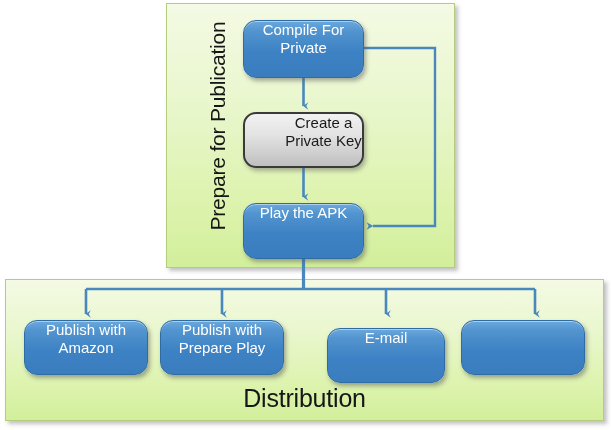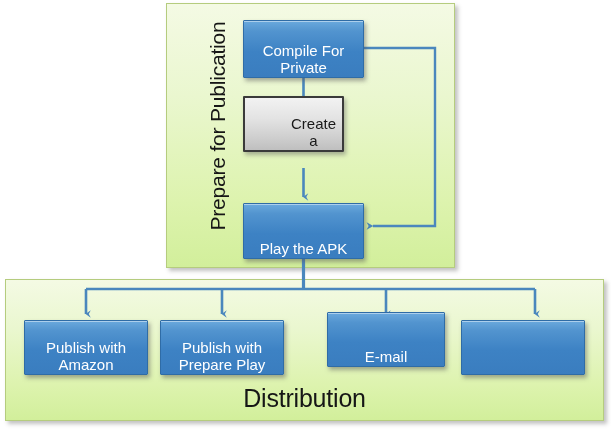--- a/index.html
+++ b/index.html
@@ -61,24 +61,24 @@
     font-size: 25px;
     color: #161616;
     letter-spacing: -0.2px;
   }
 
   
   .node {
     position: absolute;
     box-sizing: border-box;
     display: flex;
-    align-items: flex-end;
+    align-items: flex-start;
     justify-content: center;
     text-align: center;
-    border-radius: 1px;
+    border-radius: 13px;
     line-height: 1.18;
     z-index: 6;
   }
   .node-blue {
     background: linear-gradient(180deg, #6aa9dd 0%, #5294cf 18%, #3d82c4 55%, #3a7dbf 100%);
     border: 1px solid #2f6ca6;
     color: #ffffff;
     font-size: 15px;
     box-shadow: 2px 3px 4px rgba(90,90,90,0.5),
                 inset 0 1px 0 rgba(255,255,255,0.45);
@@ -86,27 +86,27 @@
   .node-gray {
     background: linear-gradient(180deg, #f2f2f2 0%, #e3e3e3 40%, #cfcfcf 75%, #bfbfbf 100%);
     border: 2px solid #3a3a3a;
     color: #1a1a1a;
     font-size: 15px;
     box-shadow: 2px 3px 4px rgba(90,90,90,0.45);
   }
 
   
   #node-compile  { left: 243px; top: 20px;  width: 121px; height: 58px; }
-  #node-key      { left: 243px; top: 96px; width: 101px; height: 56px; padding-left: 40px; }
+  #node-key      { left: 243px; top: 112px; width: 121px; height: 56px; padding-left: 40px; }
   #node-sign     { left: 243px; top: 203px; width: 121px; height: 56px; }
 
   
   #node-amazon   { left: 24px;  top: 320px; width: 124px; height: 55px; }
   #node-google   { left: 160px; top: 320px; width: 124px; height: 55px; }
-  #node-email    { left: 327px; top: 312px; width: 118px; height: 55px; }
+  #node-email    { left: 327px; top: 328px; width: 118px; height: 55px; }
   #node-download { left: 461px; top: 320px; width: 124px; height: 55px; }
 
   
   #connectors {
     position: absolute;
     left: 0;
     top: 0;
     width: 611px;
     height: 430px;
     z-index: 5;
@@ -176,20 +176,21 @@
   <div class="node node-blue" id="node-compile">
     <span>
       <span>Compile For</span><br>
       <span>Private</span>
     </span>
   </div>
 
   <div class="node node-gray" id="node-key">
     <span>
       <span>Create a</span><br>
+      <span>Private Key</span>
     </span>
   </div>
 
   <div class="node node-blue" id="node-sign">
     <span>Play the APK</span>
   </div>
 
   <div class="node node-blue" id="node-amazon">
     <span>
       <span>Publish with</span><br>

